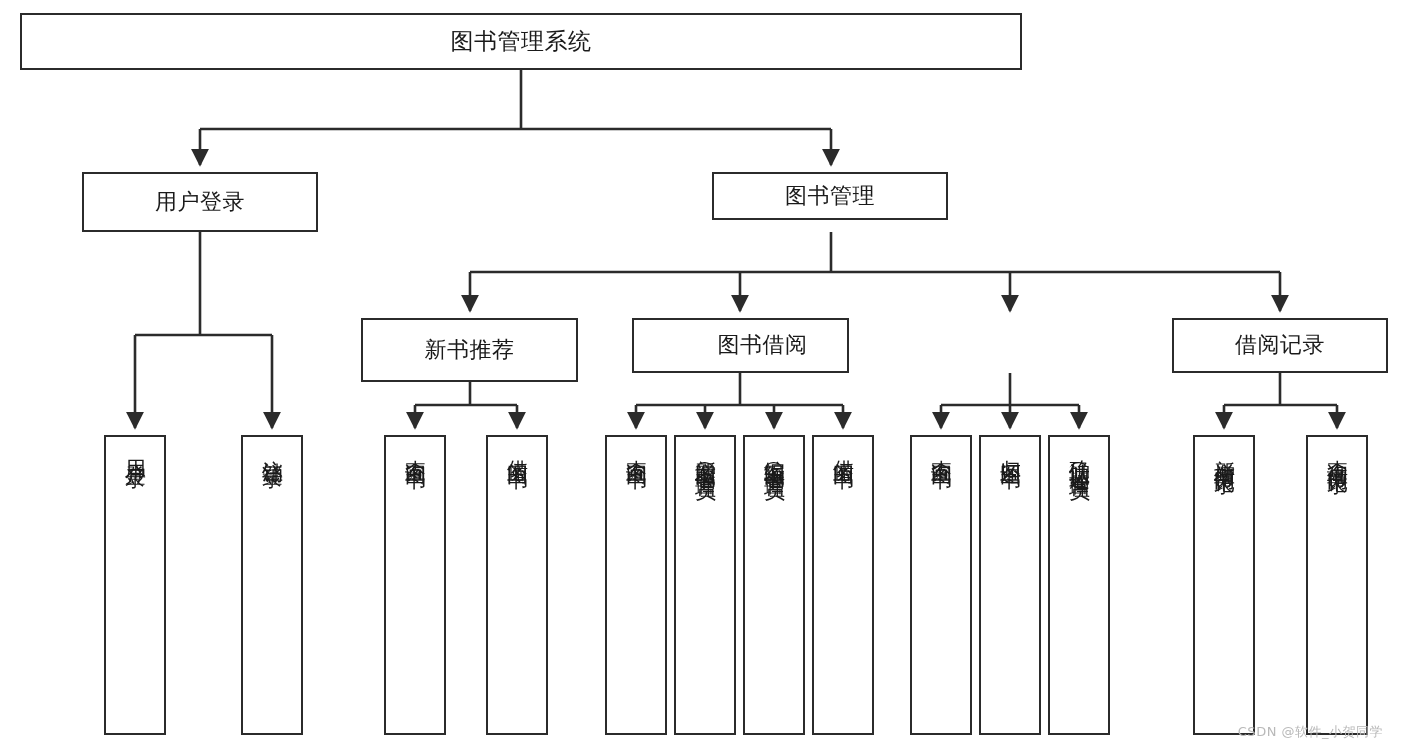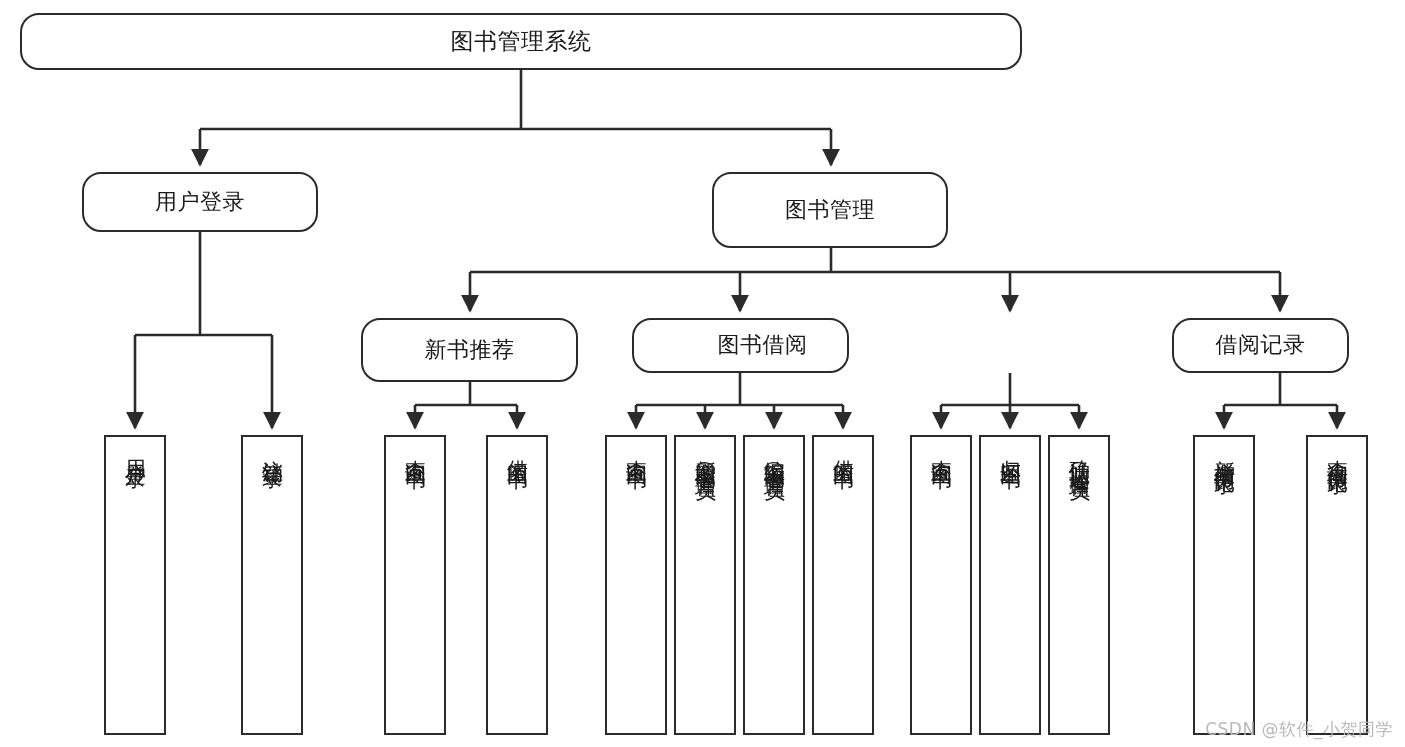--- a/index.html
+++ b/index.html
@@ -33,44 +33,43 @@
     background: #ffffff;
     display: flex;
     align-items: center;
     justify-content: center;
     color: #1a1a1a;
   }
   .node.h-node {
     font-size: 22px;
     letter-spacing: 0.5px;
     line-height: 1.1;
-    border-radius: 19px;
   }
   .node.root-node {
     font-size: 23px;
   }
   .node.leaf-node {
     font-size: 21px;
     align-items: flex-start;
     justify-content: center;
     padding-top: 6px;
   }
   .vtext {
     writing-mode: vertical-rl;
     text-orientation: upright;
     letter-spacing: 3px;
     line-height: 1;
     white-space: nowrap;
     display: block;
   }
   .watermark {
     position: absolute;
-    right: 12px;
+    right: 22px;
     bottom: 6px;
-    font-size: 17px;
+    font-size: 13px;
     color: #b9b9b9;
     white-space: nowrap;
     letter-spacing: 0.5px;
     font-family: "DejaVu Sans", "Liberation Sans", sans-serif;
     text-align: right;
   }
 </style>
 </head>
 <body>
 
@@ -122,25 +121,25 @@
       <path d="M 1280 373 L 1280 405"></path>
       <path d="M 1224 405 L 1337 405"></path>
       <path d="M 1224 405 L 1224 428" marker-end="url(#arrow)"></path>
       <path d="M 1337 405 L 1337 428" marker-end="url(#arrow)"></path>
     </g>
   </svg>
 
   <div class="node h-node root-node" style="left:20px; top:13px; width:1002px; height:57px;">图书管理系统</div>
 
   <div class="node h-node" style="left:82px; top:172px; width:236px; height:60px;">用户登录</div>
-  <div class="node h-node" style="left:712px; top:172px; width:236px; height:76px;">图书管理</div>
+  <div class="node h-node" style="left:712px; top:172px; width:236px; height:48px;">图书管理</div>
 
   <div class="node h-node" style="left:361px; top:318px; width:217px; height:64px;">新书推荐</div>
   <div class="node h-node" style="left:632px; top:318px; width:217px; height:55px;padding-left:44px;">图书借阅</div>
-  <div class="node h-node" style="left:1172px; top:318px; width:177px; height:55px;">借阅记录</div>
+  <div class="node h-node" style="left:1172px; top:318px; width:216px; height:55px;">借阅记录</div>
 
   <div class="node leaf-node" style="left:104px; top:435px; width:62px; height:300px;">
     <span class="vtext">用户登录</span>
   </div>
   <div class="node leaf-node" style="left:241px; top:435px; width:62px; height:300px;">
     <span class="vtext">注销登录</span>
   </div>
 
   <div class="node leaf-node" style="left:384px; top:435px; width:62px; height:300px;">
     <span class="vtext">查询图书</span>

